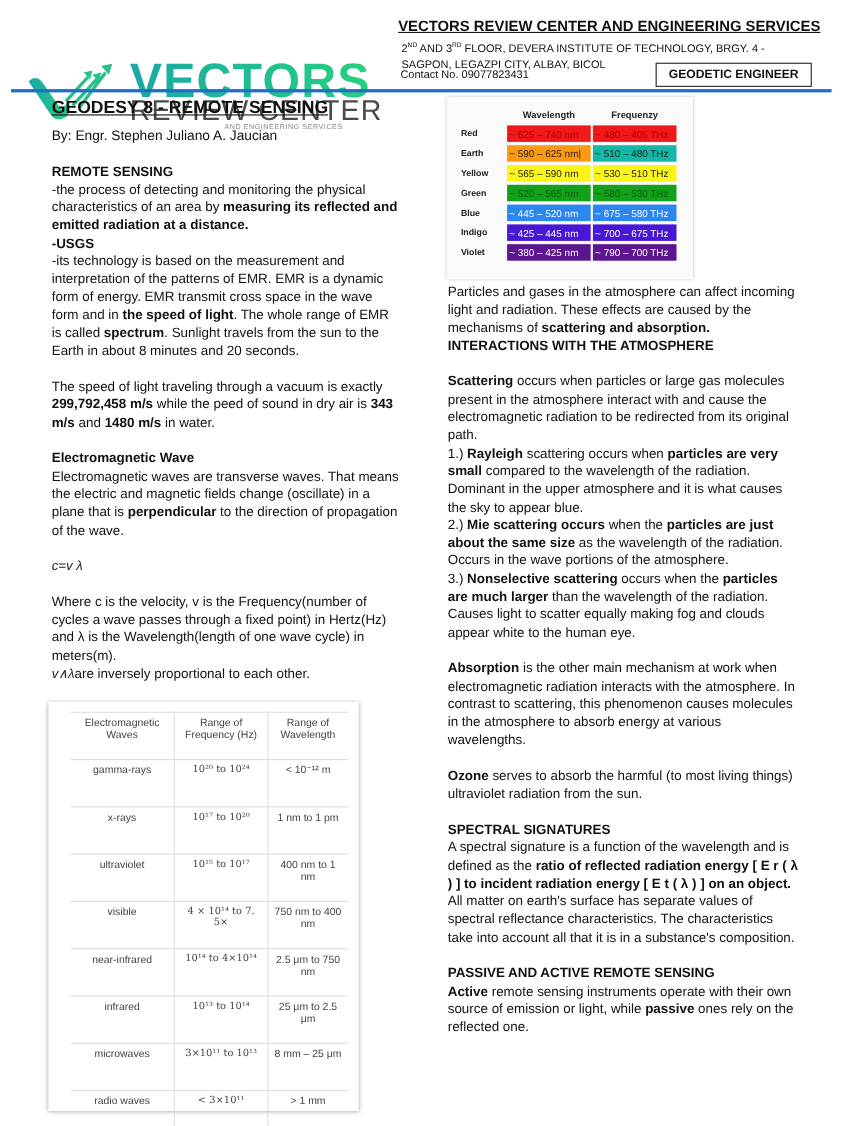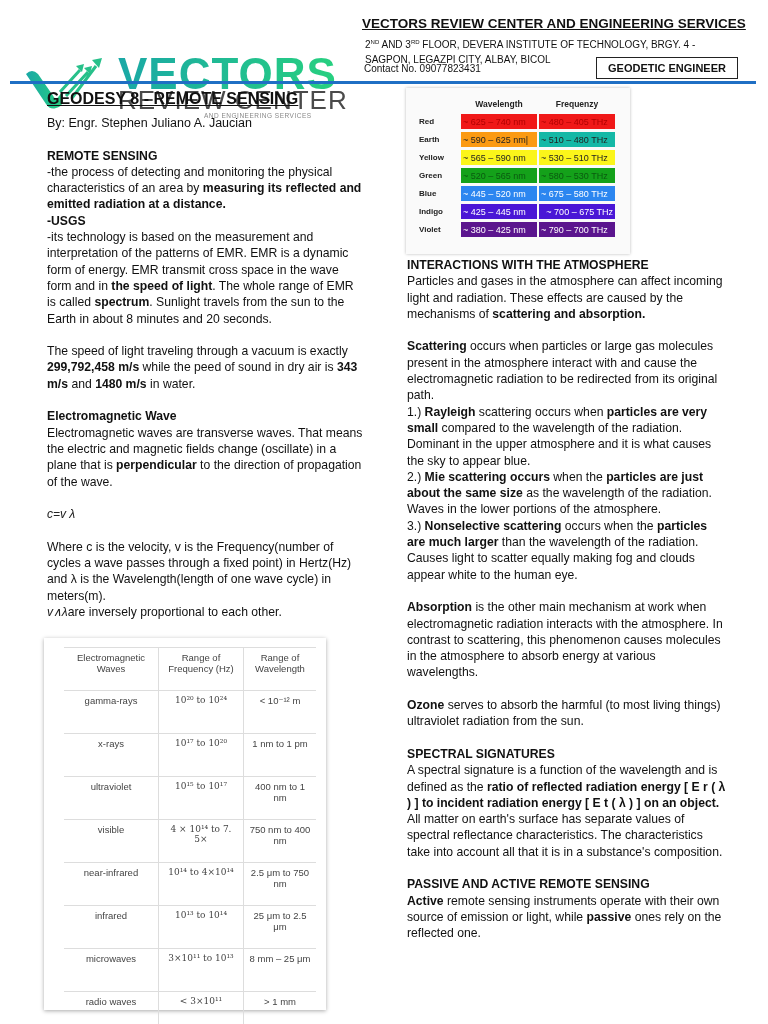--- a/index.html
+++ b/index.html
@@ -186,38 +186,38 @@
           <td class="val" style="background: rgb(20, 161, 26); color: rgb(11, 90, 16);">~ 580 – 530 THz</td>
         </tr>
       <tr>
           <td class="lbl">Blue</td>
           <td class="val" style="background: rgb(44, 134, 240); color: rgb(255, 255, 255);">~ 445 – 520 nm</td>
           <td class="val" style="background: rgb(44, 134, 240); color: rgb(255, 255, 255);">~ 675 – 580 THz</td>
         </tr>
       <tr>
           <td class="lbl">Indigo</td>
           <td class="val" style="background: rgb(74, 22, 214); color: rgb(255, 255, 255);">~ 425 – 445 nm</td>
-          <td class="val" style="background: rgb(74, 22, 214); color: rgb(255, 255, 255); text-align: right;">~ 700 – 675 THz</td>
+          <td class="val" style="background: rgb(74, 22, 214); color: rgb(255, 255, 255);">~ 700 – 675 THz</td>
         </tr>
       <tr>
           <td class="lbl">Violet</td>
           <td class="val" style="background: rgb(91, 21, 142); color: rgb(255, 255, 255);">~ 380 – 425 nm</td>
           <td class="val" style="background: rgb(91, 21, 142); color: rgb(255, 255, 255);">~ 790 – 700 THz</td>
         </tr>
     </tbody>
   </table>
 </div>
 
 <div class="abs col right-col">
+  <p><span>Particles and gases in the atmosphere can affect incoming light and radiation. These effects are caused by the mechanisms of </span><b>scattering and absorption.</b></p>
   <p><b>INTERACTIONS WITH THE ATMOSPHERE</b></p>
-  <p><span>Particles and gases in the atmosphere can affect incoming light and radiation. These effects are caused by the mechanisms of </span><b>scattering and absorption.</b></p>
   <div class="gap"></div>
   <p><b>Scattering</b><span> occurs when particles or large gas molecules present in the atmosphere interact with and cause the electromagnetic radiation to be redirected from its original path.</span></p>
   <p><span>1.) </span><b>Rayleigh</b><span> scattering occurs when </span><b>particles are very small</b><span> compared to the wavelength of the radiation. Dominant in the upper atmosphere and it is what causes the sky to appear blue.</span></p>
-  <p><span>2.) </span><b>Mie scattering occurs</b><span> when the </span><b>particles are just about the same size</b><span> as the wavelength of the radiation. Waves in the lower portions of the atmosphere.</span></p>
+  <p><span>2.) </span><b>Mie scattering occurs</b><span> when the </span><b>particles are just about the same size</b><span> as the wavelength of the radiation. Occurs in the wave portions of the atmosphere.</span></p>
   <p><span>3.) </span><b>Nonselective scattering</b><span> occurs when the </span><b>particles are much larger</b><span> than the wavelength of the radiation. Causes light to scatter equally making fog and clouds appear white to the human eye.</span></p>
   <div class="gap"></div>
   <p><b>Absorption</b><span> is the other main mechanism at work when electromagnetic radiation interacts with the atmosphere. In contrast to scattering, this phenomenon causes molecules in the atmosphere to absorb energy at various wavelengths.</span></p>
   <div class="gap"></div>
   <p><b>Ozone</b><span> serves to absorb the harmful (to most living things) ultraviolet radiation from the sun.</span></p>
   <div class="gap"></div>
   <p><b>SPECTRAL SIGNATURES</b></p>
   <p><span>A spectral signature is a function of the wavelength and is defined as the </span><b>ratio of reflected radiation energy [ E r ( λ ) ] to incident radiation energy [ E t ( λ ) ] on an object.</b><span> All matter on earth's surface has separate values of spectral reflectance characteristics. The characteristics take into account all that it is in a substance's composition.</span></p>
   <div class="gap"></div>
   <p><b>PASSIVE AND ACTIVE REMOTE SENSING</b></p>

